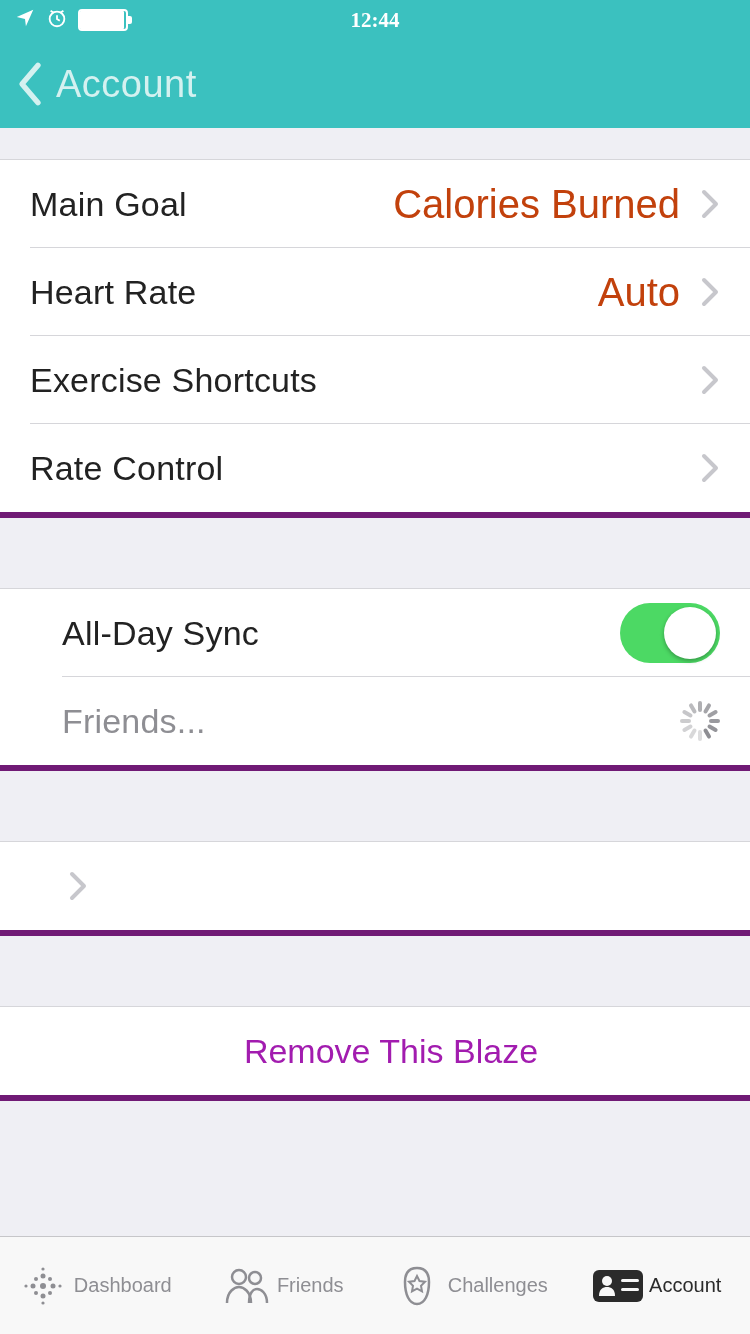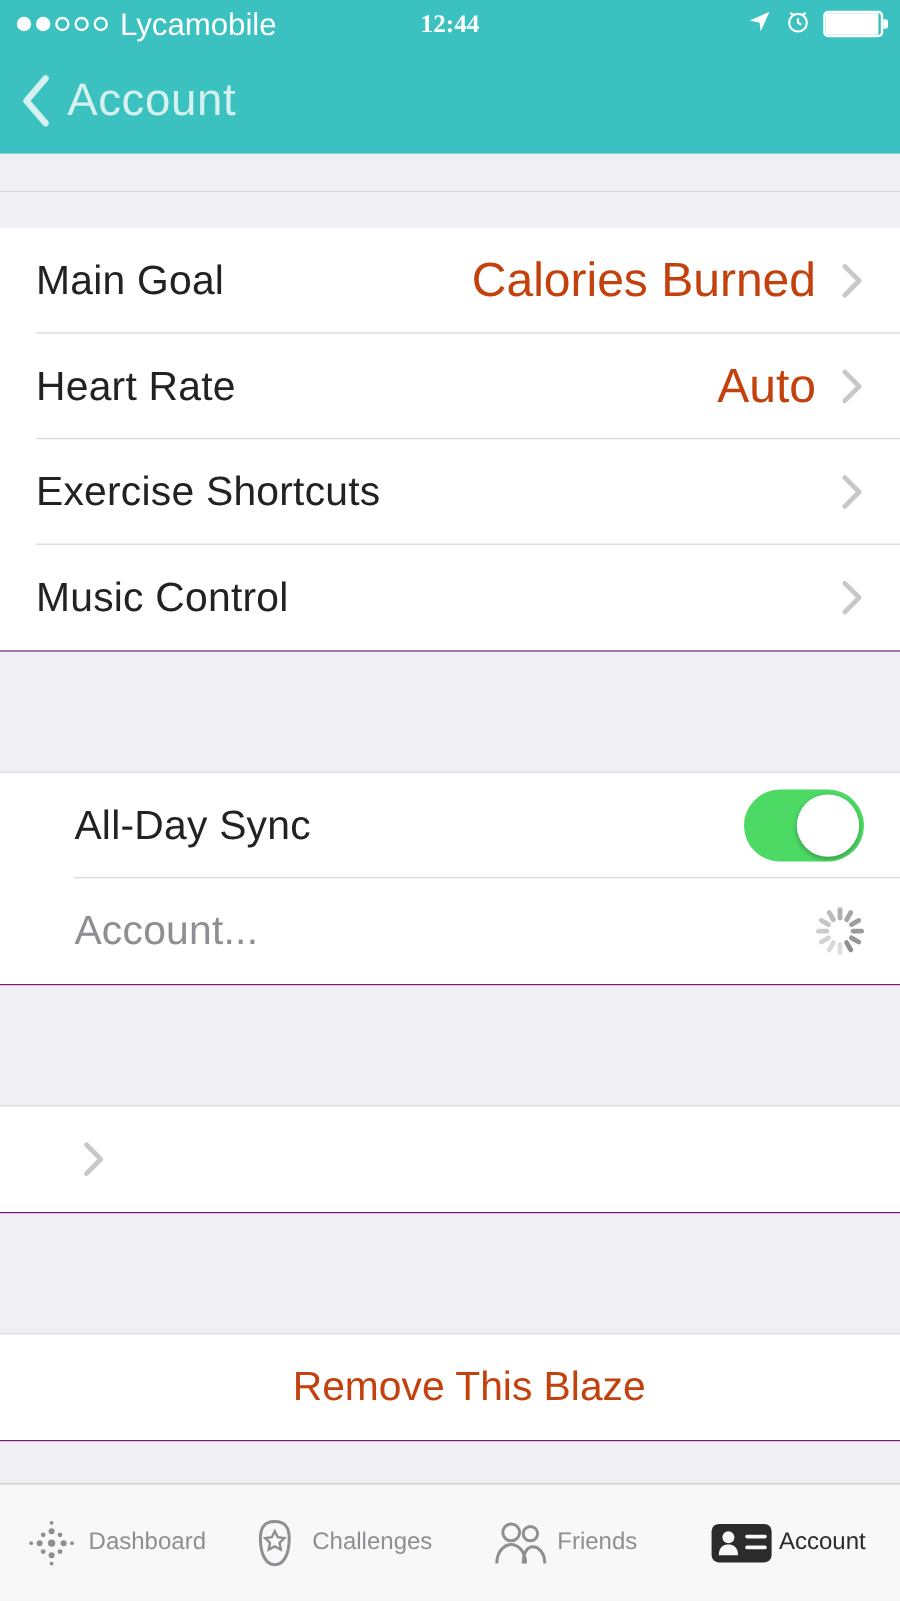--- a/index.html
+++ b/index.html
@@ -55,21 +55,21 @@
       padding: 0 30px;
       position: relative;
     }
     .sep-after::after {
       content: "";
       position: absolute;
       left: 30px; right: 0; bottom: 0;
       height: 1px; background: #d6d6da;
     }
     .group-border-top { border-top: 1px solid #d6d6da; padding-left: 32px; }
-    .group-border-bottom { border-bottom: 1px solid #701a75; margin-top: 30px; }
+    .group-border-bottom { border-bottom: 6px solid #701a75; }
     .row-label { font-size: 34px; font-weight: 400; color: #222; flex: 1; letter-spacing: 0.2px; }
     .row-value { font-size: 40px; color: #c2410c; margin-right: 14px; }
     .chev { width: 20px; height: 32px; margin-left: 6px; flex-shrink: 0; }
     .toggle {
       width: 100px; height: 60px; border-radius: 30px; position: relative;
       background: #4cd964;
     }
     .toggle .knob {
       position: absolute; right: 4px; top: 4px; width: 52px; height: 52px;
       background: #fff; border-radius: 50%; box-shadow: 0 2px 4px rgba(0,0,0,0.3);
@@ -88,47 +88,37 @@
     .spinner span:nth-child(4){ transform: translate(-50%,9px) rotate(90deg); opacity:0.45;}
     .spinner span:nth-child(5){ transform: translate(-50%,9px) rotate(120deg); opacity:0.5;}
     .spinner span:nth-child(6){ transform: translate(-50%,9px) rotate(150deg); opacity:0.6;}
     .spinner span:nth-child(7){ transform: translate(-50%,9px) rotate(180deg); opacity:0.7;}
     .spinner span:nth-child(8){ transform: translate(-50%,9px) rotate(210deg); opacity:0.8;}
     .spinner span:nth-child(9){ transform: translate(-50%,9px) rotate(240deg); opacity:0.85;}
     .spinner span:nth-child(10){ transform: translate(-50%,9px) rotate(270deg); opacity:0.9;}
     .spinner span:nth-child(11){ transform: translate(-50%,9px) rotate(300deg); opacity:0.95;}
     .spinner span:nth-child(12){ transform: translate(-50%,9px) rotate(330deg); opacity:1;}
     .row.destructive { justify-content: center; }
-    .row.destructive .row-label-center { font-size: 34px; color: #c2410c; text-align:left; }
+    .row.destructive .row-label-center { font-size: 34px; color: #a21caf; text-align:left; }
     .tab-bar {
       position: absolute; bottom: 0; left: 0; right: 0; height: 98px;
       background: #f8f8f8; border-top: 1px solid #c6c6c9;
       display: flex;
     }
     .tab {
       flex: 1; display: flex; flex-direction: row; align-items: center; justify-content: center;
       gap: 4px; color: #8e8e93; font-size: 20px;
     }
     .tab.active { color: #2b2b2b; }
     .tab-icon { width: 54px; height: 42px; display:flex; align-items:center; justify-content:center; }
   </style>
 </head>
 <body>
 
 <div class="status-bar">
-  <div class="status-left">
-    <div class="signal-dots">
-      <div class="dot filled"></div>
-        <div class="dot filled"></div>
-      <div class="dot"></div>
-        <div class="dot"></div>
-        <div class="dot"></div>
-    </div>
-    <span>Lycamobile</span>
-  </div>
   <div class="status-center">12:44</div>
   <div class="status-right">
     <span>
       <svg width="22" height="22" viewBox="0 0 24 24">
           <path d="M3 11 L21 3 L13 21 L12 13 Z" fill="#fff"></path>
         </svg>
     </span>
     <span>
       <svg width="22" height="22" viewBox="0 0 24 24">
           <circle cx="12" cy="13" r="8" fill="none" stroke="#fff" stroke-width="2"></circle>
@@ -174,40 +164,40 @@
   </div>
   <div class="row sep-after">
     <span class="row-label">Exercise Shortcuts</span>
     <span class="chev">
       <svg width="20" height="32" viewBox="0 0 20 32">
           <polyline points="4,4 16,16 4,28" fill="none" stroke="#c7c7cc" stroke-width="4" stroke-linecap="round" stroke-linejoin="round"></polyline>
         </svg>
     </span>
   </div>
   <div class="row">
-    <span class="row-label">Music Control</span>
+    <span class="row-label">Rate Control</span>
     <span class="chev">
       <svg width="20" height="32" viewBox="0 0 20 32">
           <polyline points="4,4 16,16 4,28" fill="none" stroke="#c7c7cc" stroke-width="4" stroke-linecap="round" stroke-linejoin="round"></polyline>
         </svg>
     </span>
   </div>
 </div>
 
 <div style="height:70px;"></div>
 
 <div class="list-group group-border-top group-border-bottom">
   <div class="row sep-after">
     <span class="row-label">All-Day Sync</span>
     <div class="toggle">
         <div class="knob"></div>
       </div>
   </div>
   <div class="row looking">
-    <span class="row-label">Account...</span>
+    <span class="row-label">Friends...</span>
     <div class="spinner">
       <span></span>
         <span></span>
         <span></span>
         <span></span>
         <span></span>
         <span></span>
       <span></span>
         <span></span>
         <span></span>
@@ -256,40 +246,40 @@
             <circle cx="22" cy="37" r="1.6"></circle>
           <circle cx="5" cy="20" r="1.6"></circle>
             <circle cx="39" cy="20" r="1.6"></circle>
         </g>
       </svg>
     </span>
     <span>Dashboard</span>
   </div>
   <div class="tab">
     <span class="tab-icon">
-      <svg width="44" height="44" viewBox="0 0 44 44">
-        <path d="M22 4 C14 4 10 8 10 18 C10 30 14 40 22 40 C30 40 34 30 34 18 C34 8 30 4 22 4 Z" fill="none" stroke="#8e8e93" stroke-width="2.5"></path>
-        <path d="M22 12 l2.5 5 5.5 0.8 -4 4 1 5.5 -5-2.6 -5 2.6 1-5.5 -4-4 5.5-0.8z" fill="none" stroke="#8e8e93" stroke-width="2"></path>
-      </svg>
-    </span>
-    <span>Challenges</span>
-  </div>
-  <div class="tab">
-    <span class="tab-icon">
       <svg width="50" height="42" viewBox="0 0 50 42">
         <g fill="none" stroke="#8e8e93" stroke-width="2.5">
           <circle cx="18" cy="12" r="7"></circle>
           <circle cx="34" cy="13" r="6"></circle>
           <path d="M6 38 C6 26 14 22 18 22 C22 22 30 26 30 38"></path>
           <path d="M28 38 C28 28 32 24 36 24 C40 24 46 28 46 38"></path>
         </g>
       </svg>
     </span>
     <span>Friends</span>
   </div>
+  <div class="tab">
+    <span class="tab-icon">
+      <svg width="44" height="44" viewBox="0 0 44 44">
+        <path d="M22 4 C14 4 10 8 10 18 C10 30 14 40 22 40 C30 40 34 30 34 18 C34 8 30 4 22 4 Z" fill="none" stroke="#8e8e93" stroke-width="2.5"></path>
+        <path d="M22 12 l2.5 5 5.5 0.8 -4 4 1 5.5 -5-2.6 -5 2.6 1-5.5 -4-4 5.5-0.8z" fill="none" stroke="#8e8e93" stroke-width="2"></path>
+      </svg>
+    </span>
+    <span>Challenges</span>
+  </div>
   <div class="tab active">
     <span class="tab-icon">
       <svg width="54" height="40" viewBox="0 0 54 40">
         <rect x="2" y="4" width="50" height="32" rx="6" fill="#2b2b2b"></rect>
         <circle cx="16" cy="15" r="5" fill="#f8f8f8"></circle>
         <path d="M8 30 C8 23 12 21 16 21 C20 21 24 23 24 30 Z" fill="#f8f8f8"></path>
         <rect x="30" y="13" width="18" height="3" rx="1.5" fill="#f8f8f8"></rect>
         <rect x="30" y="22" width="18" height="3" rx="1.5" fill="#f8f8f8"></rect>
       </svg>
     </span>

